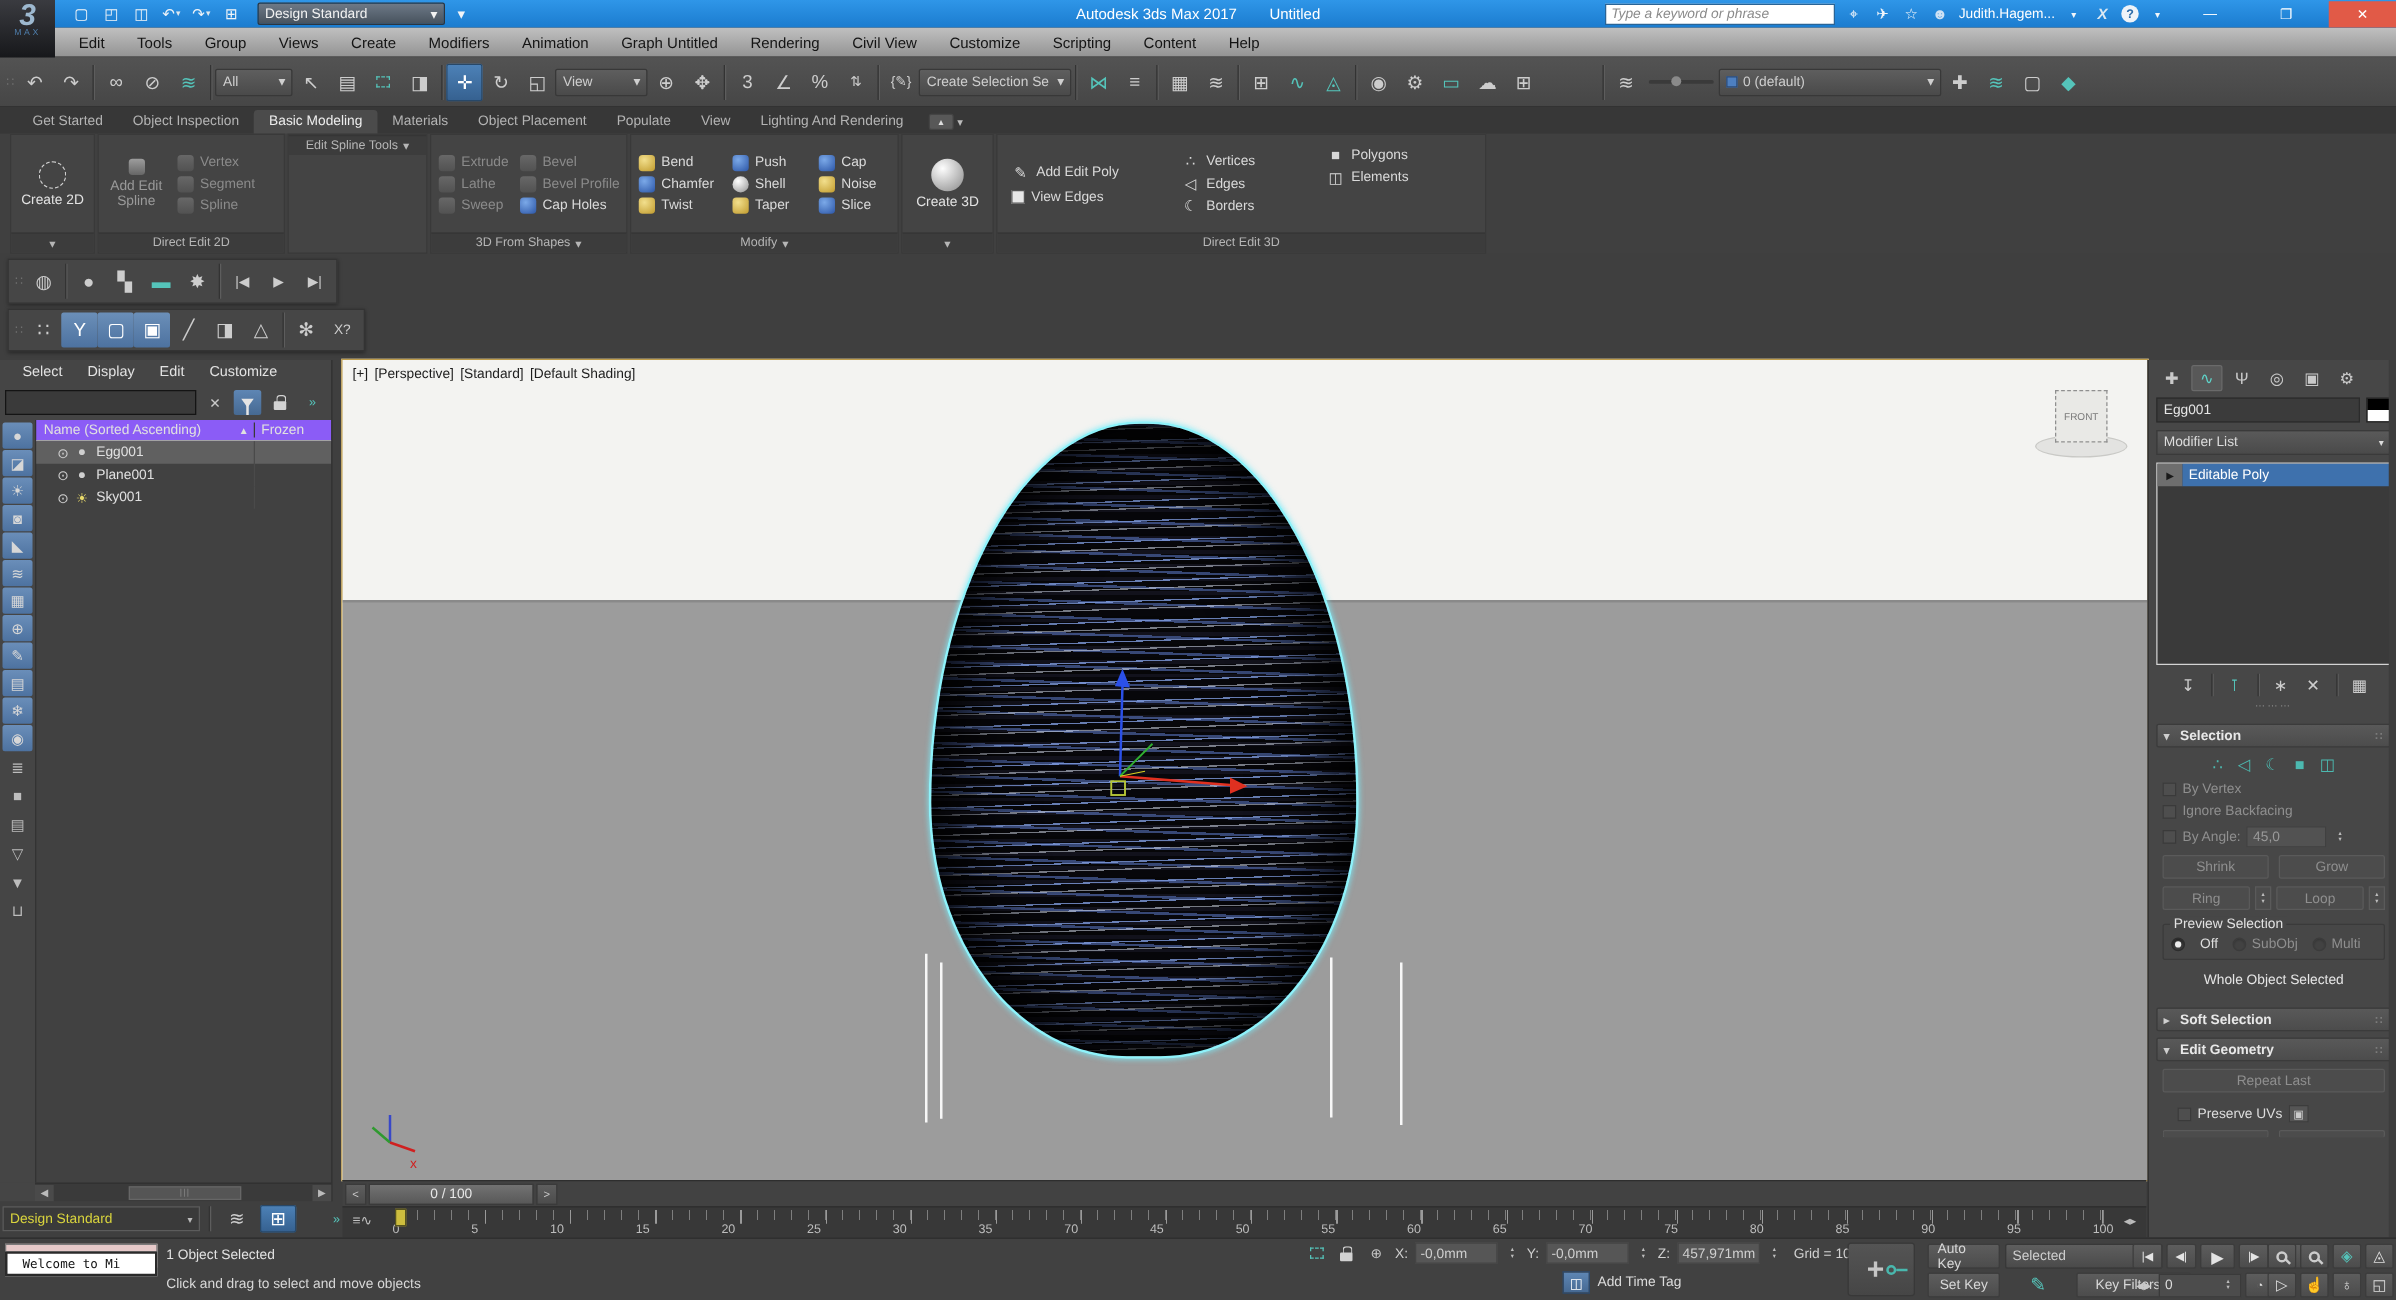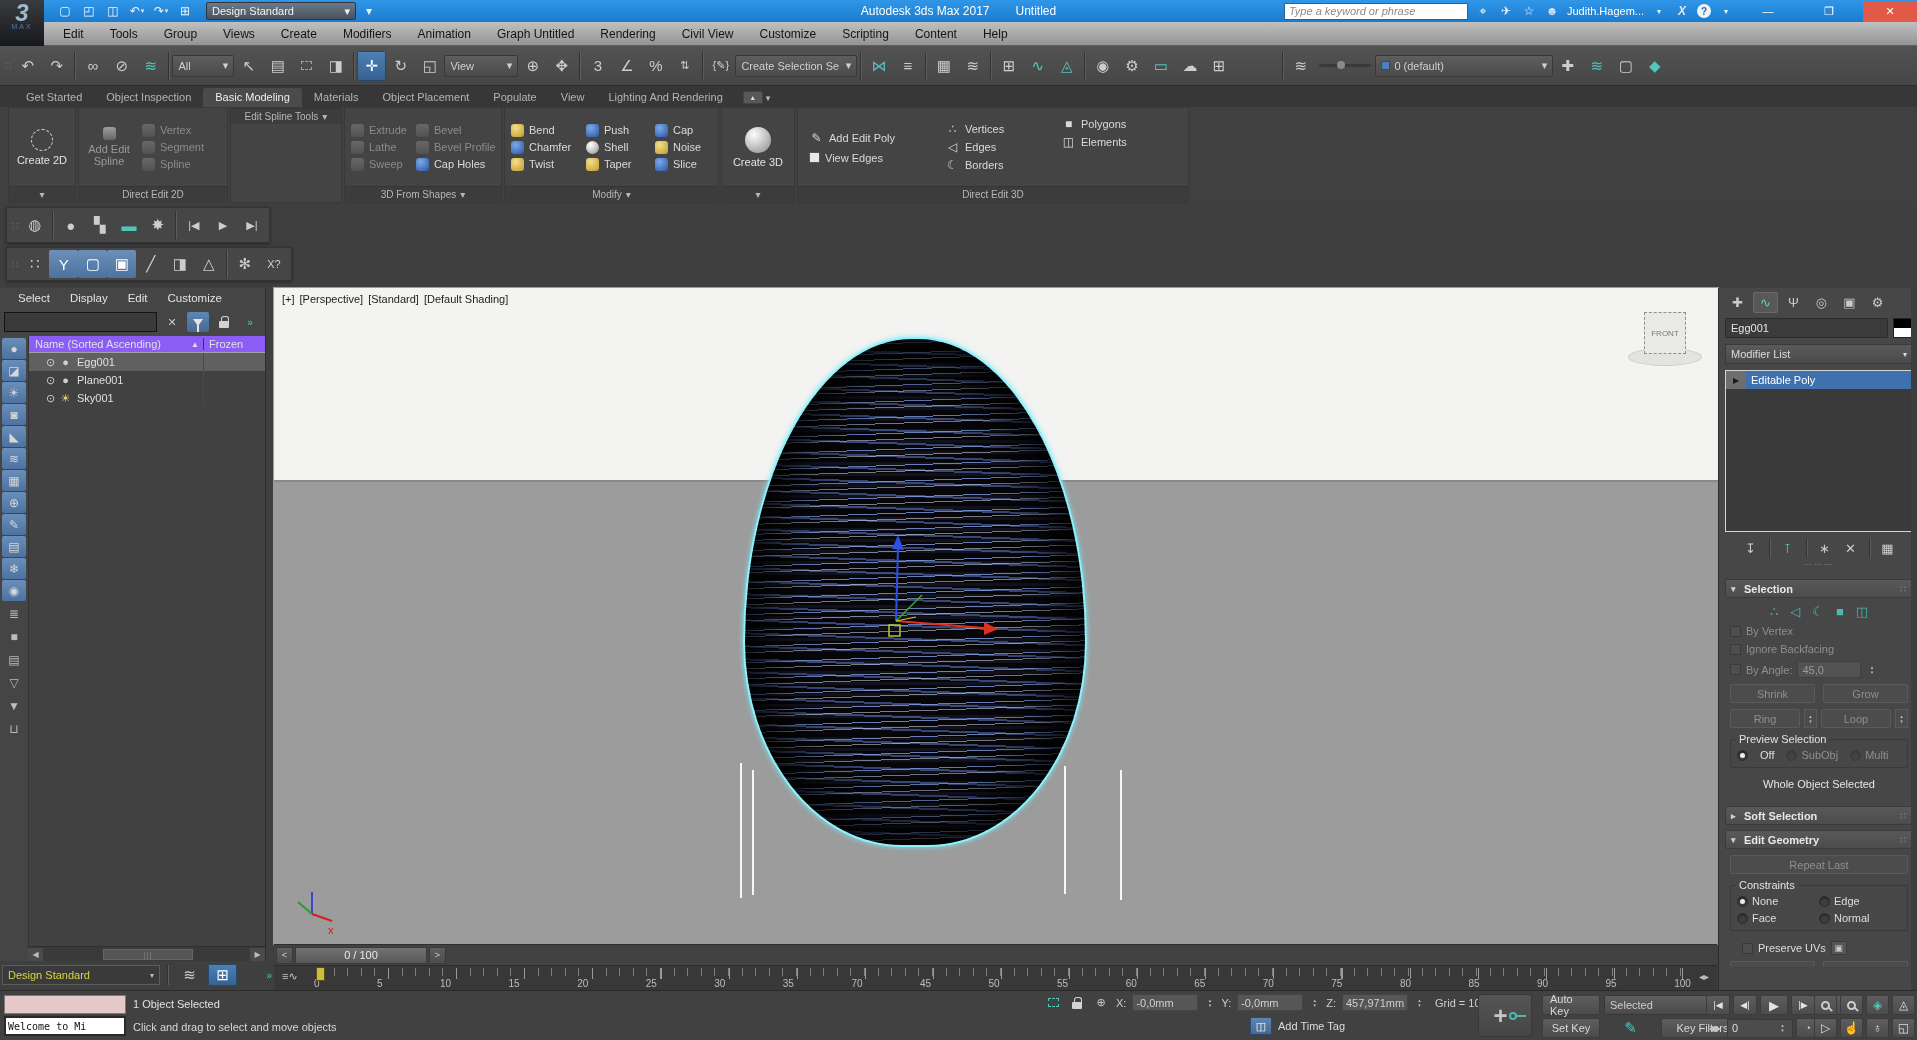--- a/index.html
+++ b/index.html
@@ -160,21 +160,21 @@
 .ticks{position:absolute;left:40px;right:26px;bottom:1px;display:flex;justify-content:space-between;font-size:10px;color:#bdbdbd}
 .fmark{position:absolute;left:42px;top:1px;width:9px;height:14px;background:#cdbd3e;border:1px solid #55521f;z-index:2}
 .trarr{position:absolute;right:8px;top:5px;color:#bbb;font-size:10px}
 
 .wsbar{position:absolute;left:2px;top:963px;width:270px;height:24px;display:flex;align-items:center;gap:4px}
 .wsdd2{width:158px;height:20px;background:#3a3a3a;border:1px solid #5c5c5c;color:#d9d43d;display:flex;align-items:center;padding:0 5px}
 .wsdd2 span:first-child{flex:1}
 
 .statusbar{position:absolute;left:0;top:990px;width:100%;height:50px;background:#414141;border-top:1px solid #2a2a2a}
 .pinkbox{position:absolute;left:4px;top:4px;width:122px;height:19px;background:#e6c9c9;border:1px solid #7a7a7a}
-.listenbox{position:absolute;left:4px;top:25px;width:122px;height:20px;background:#fff;border:2px solid #2a2a2a;color:#111;font-family:"DejaVu Sans Mono",monospace;font-size:10px;display:flex;align-items:center;padding:0 2px;white-space:nowrap;overflow:hidden}
+.listenbox{position:absolute;left:4px;top:10px;width:122px;height:20px;background:#fff;border:2px solid #2a2a2a;color:#111;font-family:"DejaVu Sans Mono",monospace;font-size:10px;display:flex;align-items:center;padding:0 12px;white-space:nowrap;overflow:hidden}
 .stat1{position:absolute;left:133px;top:7px;color:#e2e2e2}
 .stat2{position:absolute;left:133px;top:30px;color:#d8d8d8}
 .scenter{position:absolute;left:1044px;top:3px;display:flex;align-items:center;gap:6px}
 .sico{width:18px;height:16px;display:flex;align-items:center;justify-content:center;color:#c8c8c8;font-size:11px}
 .selrect{width:11px;height:9px;border:1px dashed #55c4ba}
 .sfield{width:66px;height:17px;background:#565656;border:1px solid #444;color:#cfcfcf;display:flex;align-items:center;padding:0 3px}
 .coordlbl{color:#d0d0d0}
 .gridlbl{color:#d0d0d0;margin-left:4px}
 .timetag{position:absolute;left:1250px;top:26px;display:flex;align-items:center;gap:6px}
 .ttbtn{width:22px;height:18px;background:linear-gradient(#5e86b4,#466992);border:1px solid #2c4a6d;display:flex;align-items:center;justify-content:center;color:#fff;font-size:11px}
@@ -805,43 +805,20 @@
       <span class="gd">∷</span>
     </div>
 
     <div class="rh" style="margin-top:5px">
       <span class="arr">▾</span>
       <span>Edit Geometry</span>
       <span class="gd">∷</span>
     </div>
     <div class="rb">
       <div class="dbtn">Repeat Last</div>
-      <div class="grp">
-        <span class="glabel">Constraints</span>
-        <div class="crow" style="gap:18px;margin-bottom:5px">
-          <span class="crow" style="gap:4px;width:64px">
-              <span class="radio on"></span>
-              <span class="lit">None</span>
-            </span>
-          <span class="crow" style="gap:4px">
-              <span class="radio"></span>
-              <span class="lit">Edge</span>
-            </span>
-        </div>
-        <div class="crow" style="gap:18px">
-          <span class="crow" style="gap:4px;width:64px">
-              <span class="radio"></span>
-              <span class="lit">Face</span>
-            </span>
-          <span class="crow" style="gap:4px">
-              <span class="radio"></span>
-              <span class="lit">Normal</span>
-            </span>
-        </div>
-      </div>
       <div class="crow" style="margin-left:12px;margin-top:4px">
         <span class="cb"></span>
         <span class="lit">Preserve UVs</span>
         <span class="setbtn">▣</span>
       </div>
       <div class="crow" style="gap:8px">
         <span class="dbtn" style="flex:1;height:6px;border-bottom:none"></span>
         <span class="dbtn" style="flex:1;height:6px;border-bottom:none"></span>
       </div>
     </div>

